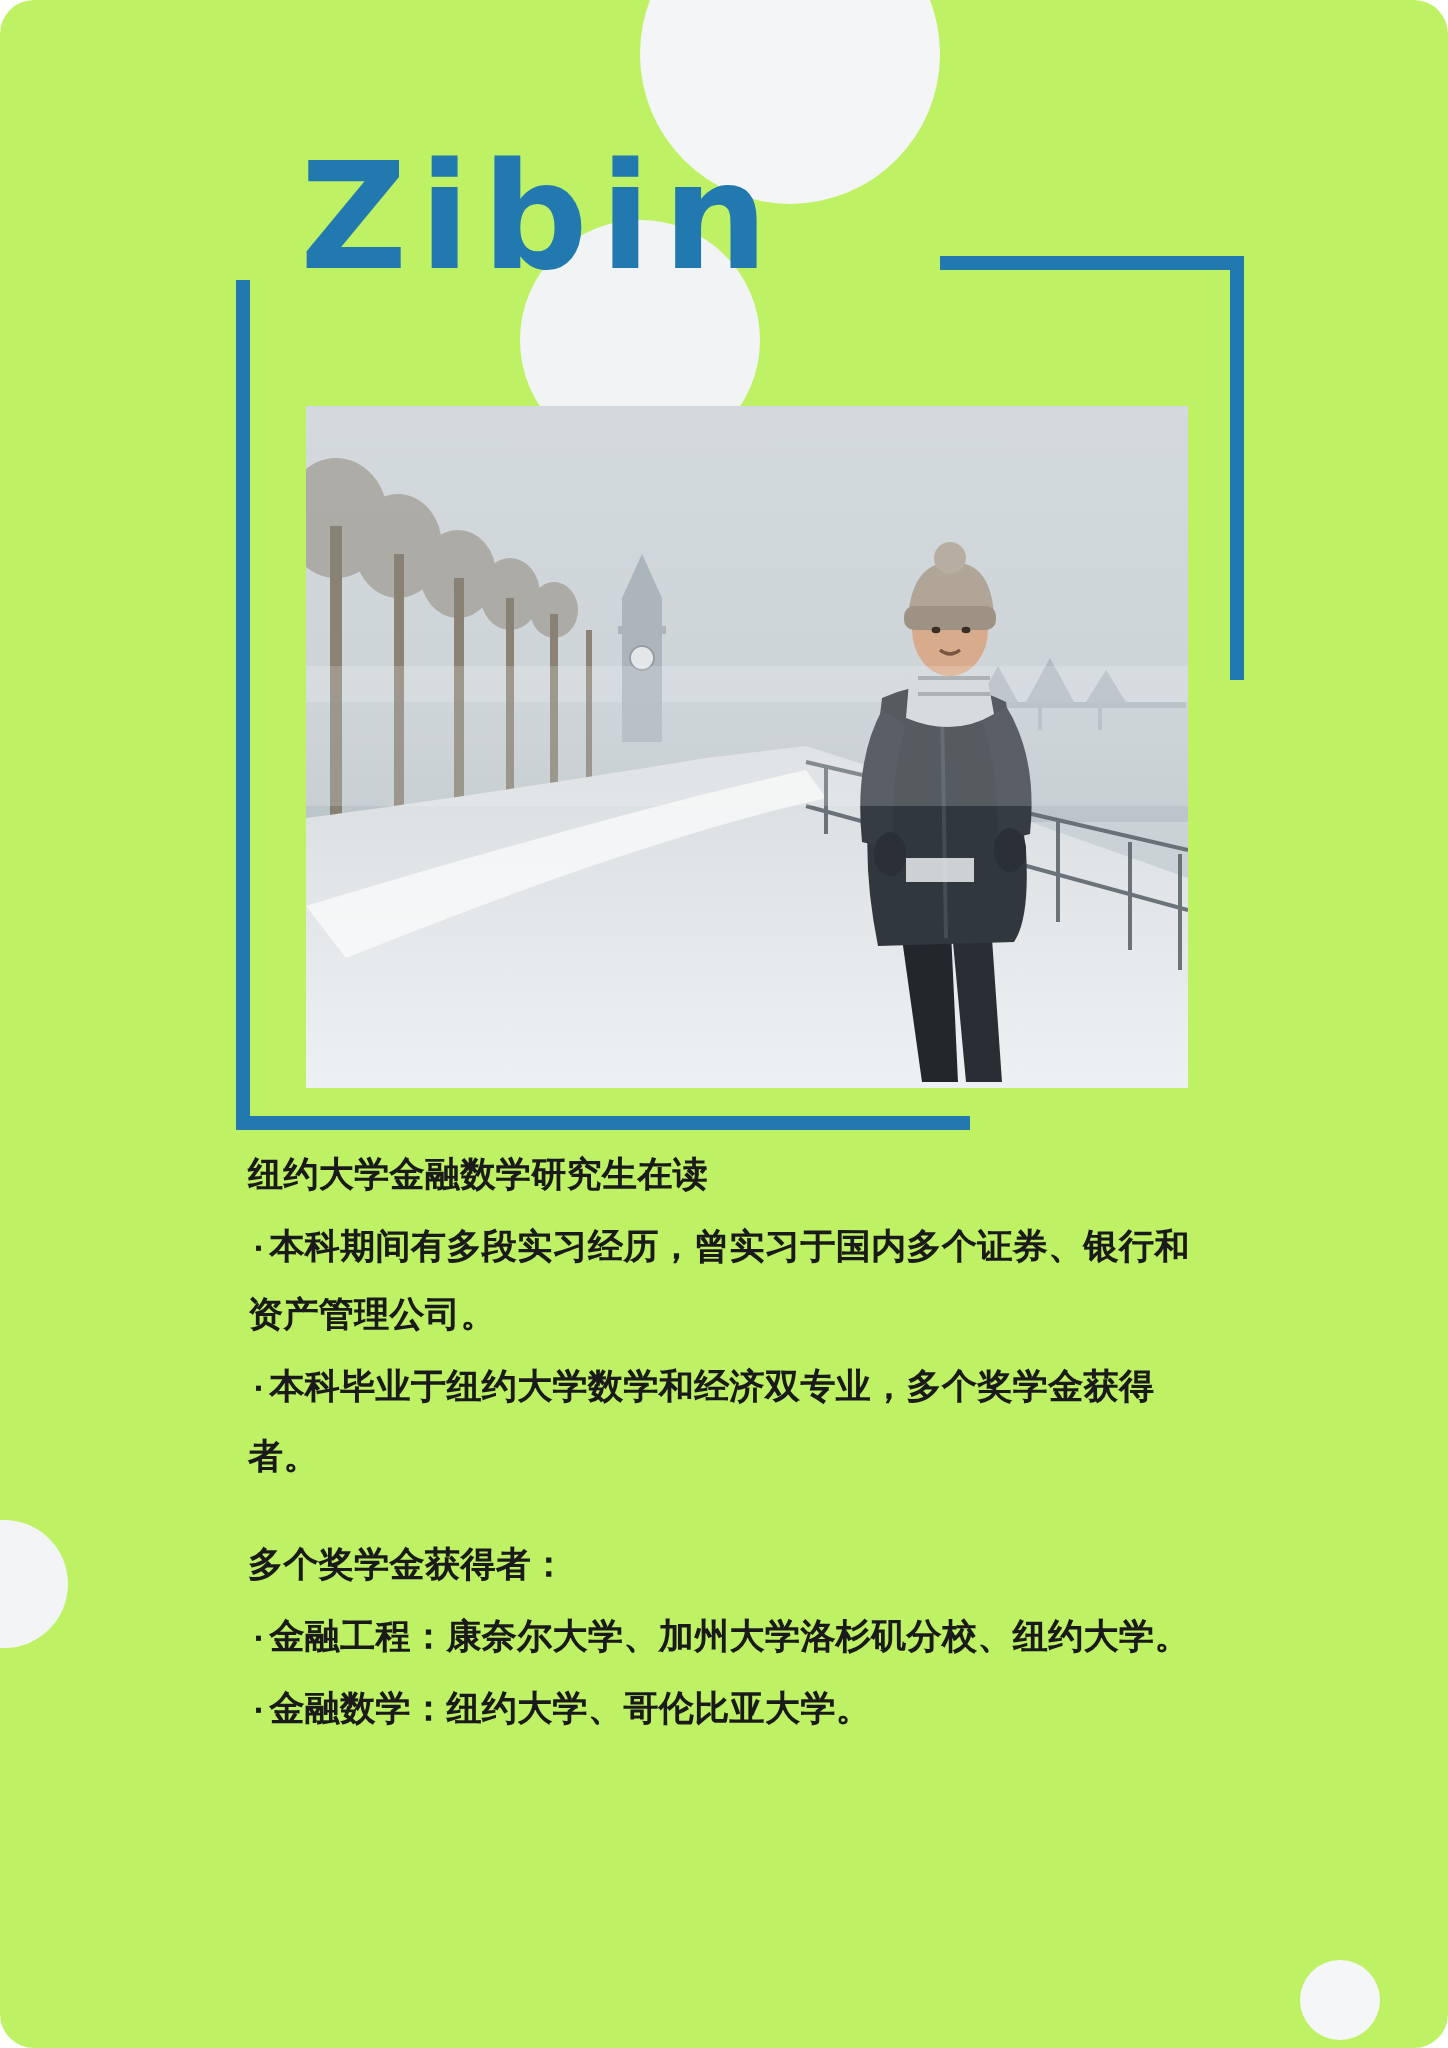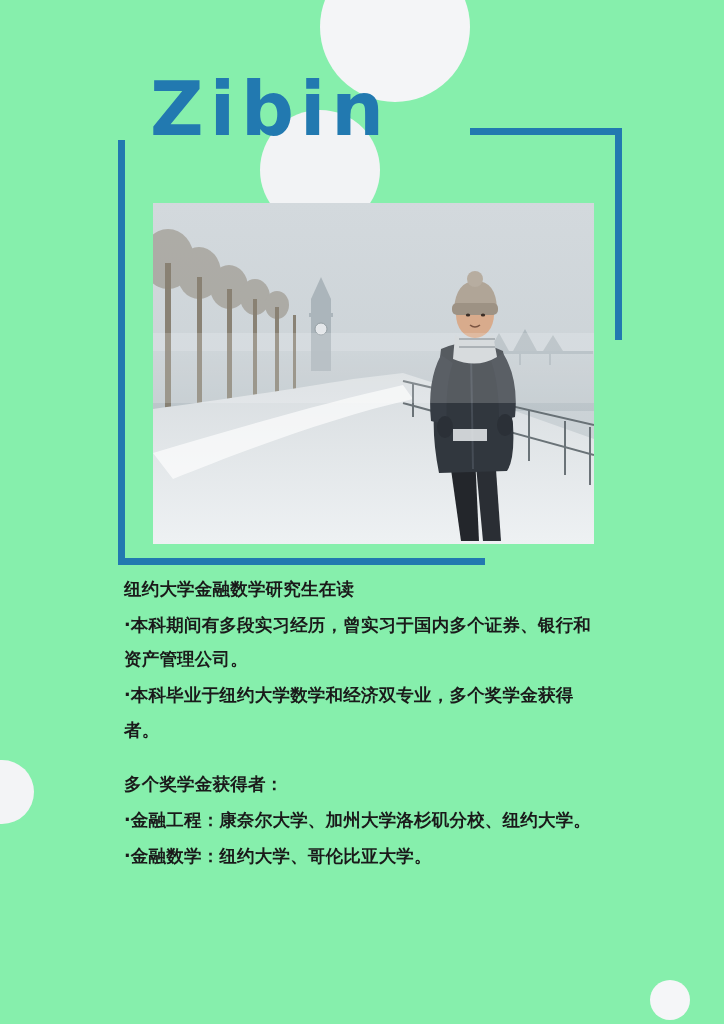--- a/index.html
+++ b/index.html
@@ -12,22 +12,23 @@
     background: #ffffff;
     font-family: "Liberation Sans", sans-serif;
     overflow: hidden;
     position: relative;
   }
 
   .page {
     position: relative;
     width: 724px;
     height: 1024px;
-    background: #86efac;
+    background: #bef264;
     overflow: hidden;
+    border-radius: 17px;
   }
 
   
   .deco-circle {
     position: absolute;
     border-radius: 50%;
     background: #f4f5f7;
   }
   .deco-circle.c1 { width: 150px; height: 150px; left: 320px; top: -48px; }
   .deco-circle.c2 { width: 120px; height: 120px; left: 260px; top: 110px; background: #f2f3f5; }
@@ -87,20 +88,21 @@
     width: 480px;
     color: #1a1a1a;
     font-family: "DejaVu Sans", sans-serif;
   }
   .body-text p {
     margin: 0 0 2px 0;
     font-size: 17.5px;
     line-height: 1.95;
     font-weight: bold;
     letter-spacing: 0.2px;
+    font-family: Liberation Mono, monospace;
   }
   .body-text p.spacer {
     height: 18px;
     margin: 0;
     line-height: 18px;
     font-size: 1px;
   }
 </style>
 </head>
 <body>

